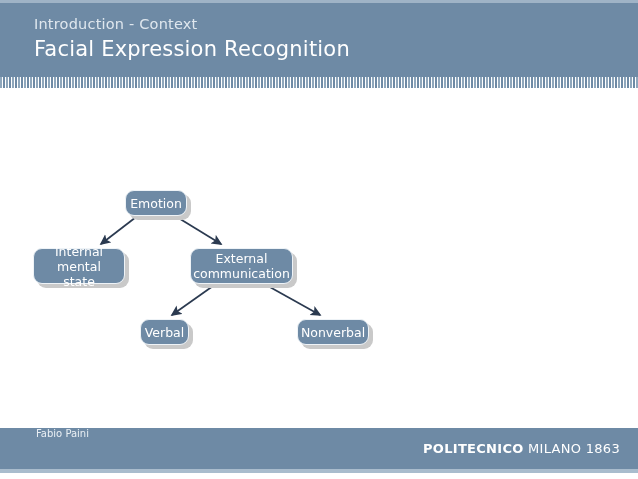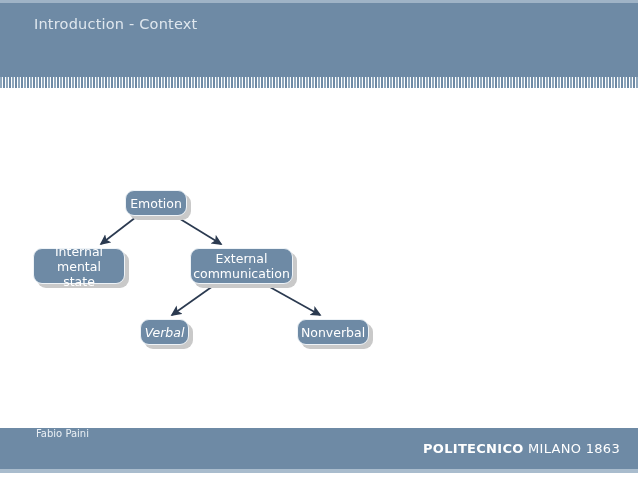--- a/index.html
+++ b/index.html
@@ -144,20 +144,21 @@
 </style>
 </head>
 <body>
 
 <div id="slide">
 
   <div class="top-hairline"></div>
 
   <div class="header-bar">
     <div class="header-subtitle">Introduction - Context</div>
+    <div class="header-title">Facial Expression Recognition</div>
   </div>
 
   <div class="stripe-band"></div>
   <div class="stripe-band-top"></div>
 
   <div class="canvas">
 
     <svg class="arrow-layer" viewBox="0 0 638 340" width="638" height="340">
       <defs>
         <marker id="ah" markerWidth="7" markerHeight="7" refX="5.4" refY="3" orient="auto" markerUnits="strokeWidth">
@@ -173,21 +174,21 @@
     </svg>
 
     <div class="node" style="left:125px; top:102px; width:62px; height:22px;">Emotion</div>
 
     <div class="node" style="left:190px; top:160px; width:103px; height:36px;">External
 communication</div>
 
     <div class="node" style="left:33px; top:160px; width:92px; height:36px;">Internal
 mental state</div>
 
-    <div class="node" style="left:140px; top:231px; width:49px; height:14px;font-style:italic;">Verbal</div>
+    <div class="node" style="left:140px; top:231px; width:49px; height:14px;">Verbal</div>
 
     <div class="node" style="left:297px; top:231px; width:72px; height:22px;">Nonverbal</div>
 
   </div>
 
   <div class="footer-bar"></div>
   <div class="footer-hairline"></div>
   <div class="footer-bottom"></div>
 
   <div class="footer-author">Fabio Paini</div>

